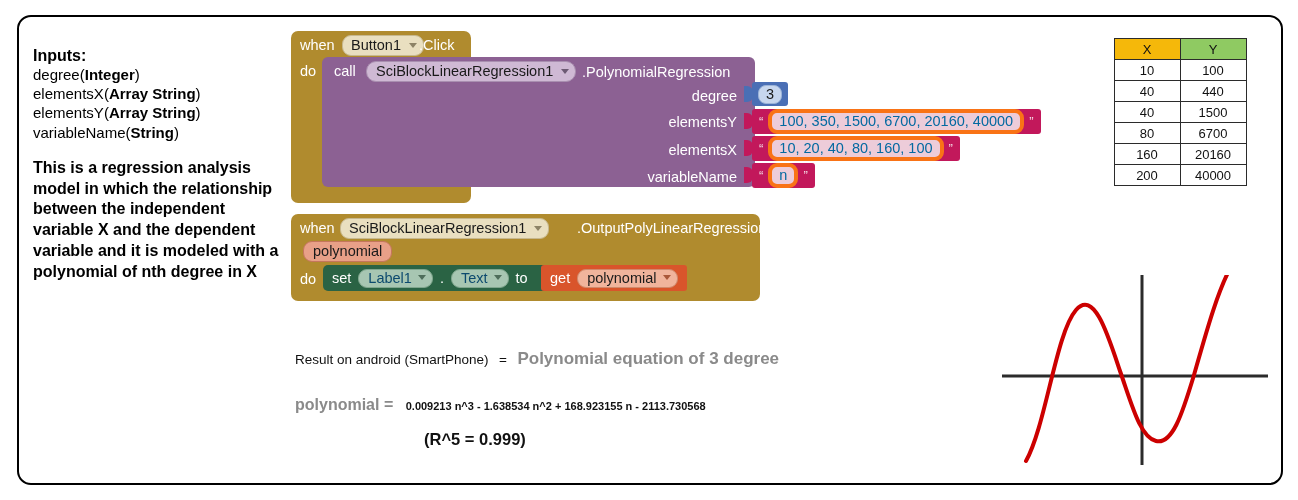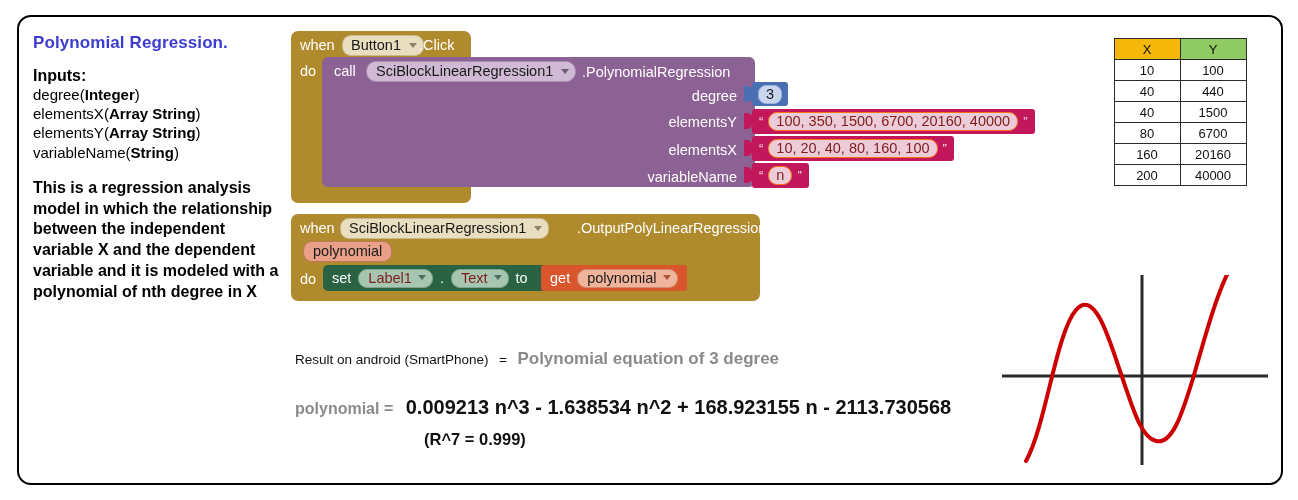--- a/index.html
+++ b/index.html
@@ -34,81 +34,80 @@
            background:#cfb9d4;border:1px solid #a98fb0;border-radius:10px;
            padding:1px 6px 2px 9px;color:#1a1a1a;font-size:14.5px;white-space:nowrap;}
   .call-caret{width:0;height:0;border-left:4px solid transparent;border-right:4px solid transparent;
               border-top:5px solid #6d5a73;display:inline-block;margin-left:2px;}
   .param-lbl{position:absolute;color:#ffffff;font-size:14.5px;text-align:right;white-space:nowrap;}
 
   
   .txt-blk{position:absolute;background:#c2185b;border-radius:3px;display:flex;
            align-items:center;gap:5px;padding:0 7px;}
   .txt-blk .q{color:#f2d8e2;font-size:13px;line-height:1;}
-  .txt-blk .val{background:#edccd9;border:1px solid #f97316;border-radius:9px;
-                padding:0px 7px 1px 7px;color:#7f1d1d;font-size:14.5px;white-space:nowrap;}
+  .txt-blk .val{background:#edccd9;border:4px solid #f97316;border-radius:9px;
+                padding:0px 7px 1px 7px;color:#0369a1;font-size:14.5px;white-space:nowrap;}
   .notch{position:absolute;width:9px;height:16px;background:#c2185b;border-radius:0 6px 6px 0;}
 
   
   .num-blk{position:absolute;background:#4a6fb5;border-radius:3px;display:flex;
            align-items:center;padding:0 6px;}
   .num-blk .val{background:#c7d6ee;border:1px solid #9cb4d8;border-radius:8px;
                 padding:0 7px 1px 7px;color:#1a1a1a;font-size:14.5px;}
   .notch-b{position:absolute;width:9px;height:16px;background:#4a6fb5;border-radius:0 6px 6px 0;}
 
   
   .pill-orange{position:absolute;background:#e8a088;border:1px solid #c4765c;
                border-radius:9px;padding:1px 9px 2px 9px;color:#1a1a1a;font-size:14.5px;}
 
   
   .set-blk{position:absolute;background:#2a6344;border-radius:5px;display:flex;
            align-items:center;gap:7px;padding:0 9px;}
   .set-dd{display:inline-flex;align-items:center;gap:5px;background:#a7c6b2;
           border:1px solid #7fa68d;border-radius:9px;padding:0px 6px 1px 9px;
-          color:#7f1d1d;font-size:14.5px;}
+          color:#0c4a6e;font-size:14.5px;}
   .set-caret{width:0;height:0;border-left:4px solid transparent;border-right:4px solid transparent;
              border-top:5px solid #4e6e5b;display:inline-block;margin-left:1px;}
   
   .get-blk{position:absolute;background:#d9552b;border-radius:3px;display:flex;
            align-items:center;gap:7px;padding:0 9px;}
   .get-dd{display:inline-flex;align-items:center;gap:5px;background:#f0b49c;
           border:1px solid #d08a6c;border-radius:9px;padding:0px 6px 1px 9px;
           color:#1a1a1a;font-size:14.5px;}
   .get-caret{width:0;height:0;border-left:4px solid transparent;border-right:4px solid transparent;
              border-top:5px solid #a9583a;display:inline-block;margin-left:1px;}
 
   
   #result-line{position:absolute;left:295px;top:349px;}
   .res-label{font-size:13.5px;color:#111;}
   .res-eq{font-size:13.5px;color:#111;margin:0 6px;}
   .res-value{font-size:17px;font-weight:bold;color:#8a8a8a;}
   #poly-line{position:absolute;left:295px;top:396px;}
   .poly-label{font-size:16px;font-weight:bold;color:#8a8a8a;}
-  .poly-eq{font-size:20px;font-weight:bold;color:#111;}
+  .poly-eq{font-size:11px;font-weight:bold;color:#111;}
   #poly-r2{position:absolute;left:424px;top:430px;font-size:16.5px;font-weight:bold;color:#111;}
 
   
   #example-wrap{position:absolute;left:1090px;top:30px;width:180px;text-align:center;}
   #example-title{font-size:19px;font-weight:bold;color:#8a8a8a;}
   table.ex{border-collapse:collapse;margin:8px auto 0 auto;}
   table.ex td,table.ex th{border:1px solid #2b2b2b;width:65px;height:18px;
         font-size:13px;color:#111;text-align:center;font-weight:normal;padding:1px 0;}
   table.ex th.x{background:#f5b80a;font-weight:normal;}
   table.ex th.y{background:#8fca62;font-weight:normal;}
 
   
   #curve{position:absolute;left:990px;top:275px;}
 </style>
 </head>
 <body>
 
 <div id="frame"></div>
 
 <div id="left-col">
-  <div class="title">Polynomial Regression.</div>
 
   <div class="sec-head">Inputs:</div>
 
   <div class="sig-line">
     <span>degree</span>(<b>Integer</b>)
   </div>
   <div class="sig-line">
     <span>elementsX</span>(<b>Array String</b>)
   </div>
   <div class="sig-line">
@@ -204,21 +203,21 @@
 
 <div id="result-line">
   <span class="res-label">Result on android (SmartPhone)</span>
   <span class="res-eq">=</span>
   <span class="res-value">Polynomial equation of 3 degree</span>
 </div>
 <div id="poly-line">
   <span class="poly-label">polynomial =</span>
   <span class="poly-eq" style="margin-left:8px;">0.009213 n^3 - 1.638534 n^2 + 168.923155 n - 2113.730568</span>
 </div>
-<div id="poly-r2">(R^7 = 0.999)</div>
+<div id="poly-r2">(R^5 = 0.999)</div>
 
 <div id="example-wrap">
   <table class="ex">
     <tbody>
         <tr>
       <th class="x">X</th>
       <th class="y">Y</th>
     </tr>
     <tr>
       <td>10</td>

